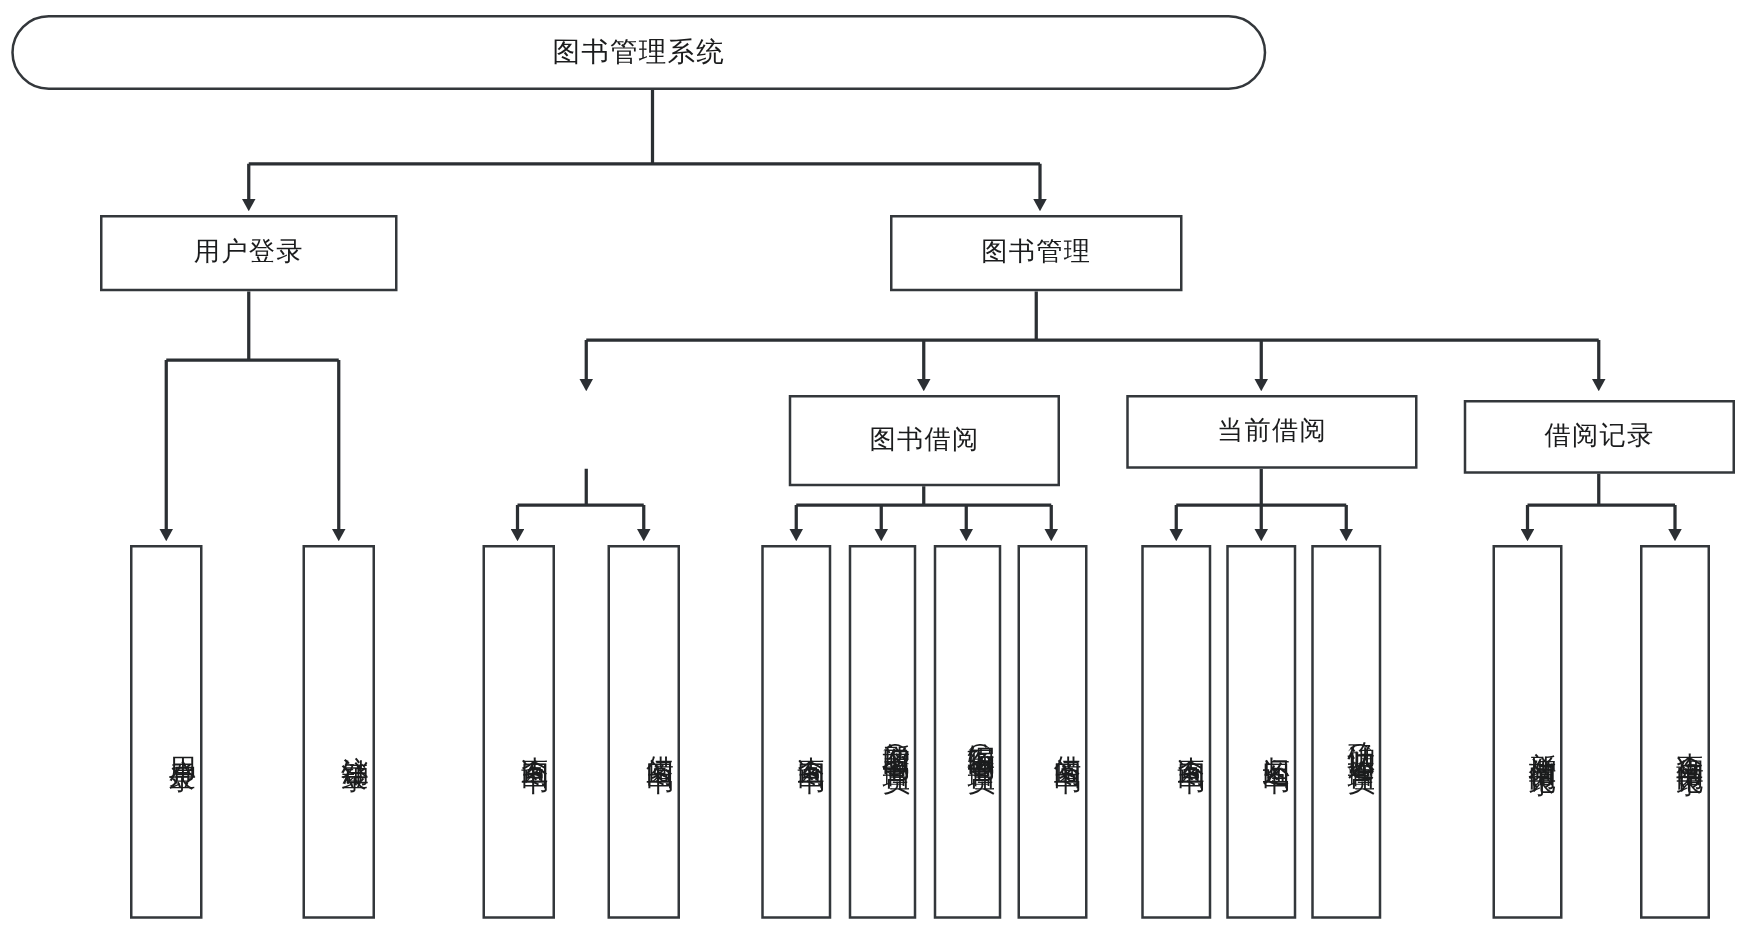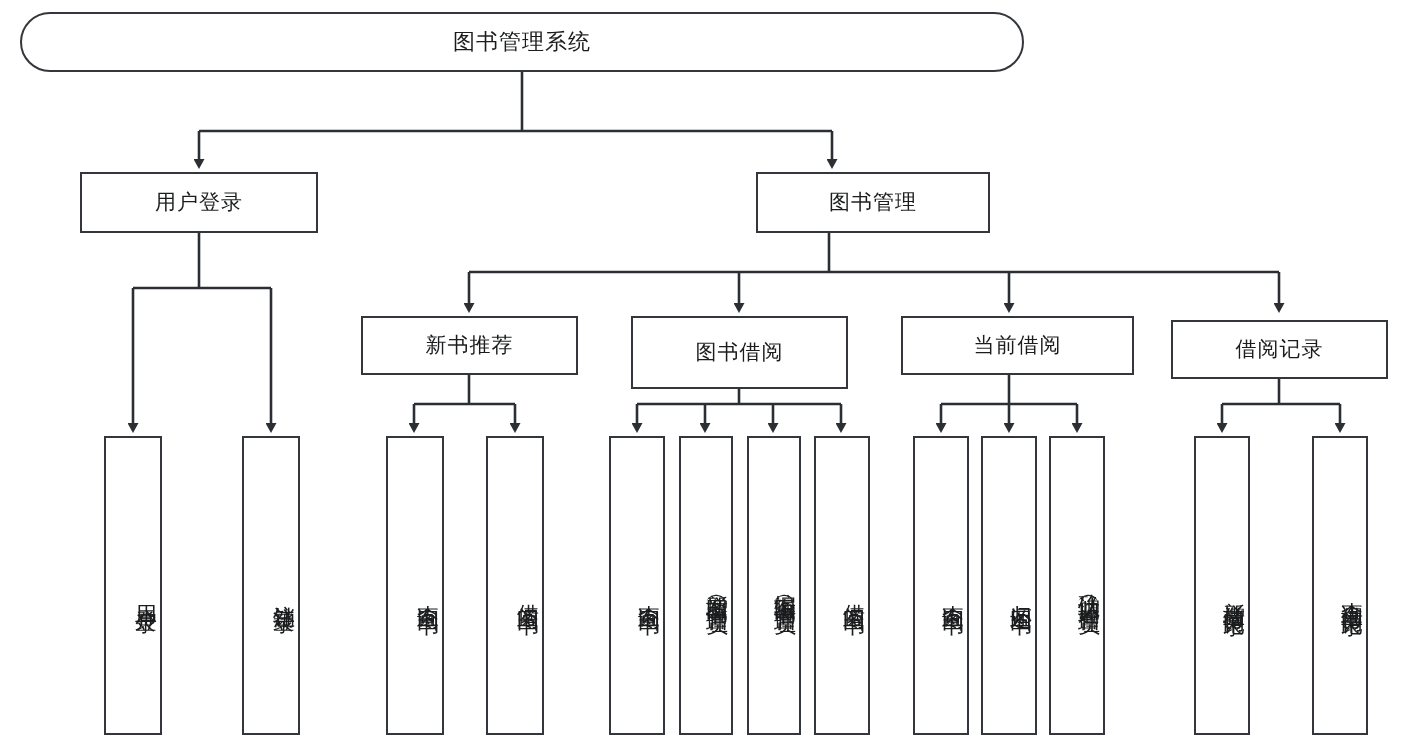--- a/index.html
+++ b/index.html
@@ -112,27 +112,26 @@
       <path d="M1009,404 L1009,424" marker-end="url(#arrow)"></path>
       <path d="M1077,404 L1077,424" marker-end="url(#arrow)"></path>
 
       <path d="M1279,375 L1279,404"></path>
       <path d="M1222,404 L1340,404"></path>
       <path d="M1222,404 L1222,424" marker-end="url(#arrow)"></path>
       <path d="M1340,404 L1340,424" marker-end="url(#arrow)"></path>
     </g>
   </svg>
 
-  <div class="node root" style="left:20px; top:12px; width:1004px; height:60px;border-radius:30px;">图书管理系统</div>
+  <div class="node root" style="left:9px; top:12px; width:1004px; height:60px;border-radius:30px;">图书管理系统</div>
 
   <div class="node" style="left:80px; top:172px; width:238px; height:61px;">用户登录</div>
 
-  <div class="node" style="left:712px; top:172px; width:234px; height:61px;margin-left:44px;">图书管理</div>
+  <div class="node" style="left:712px; top:172px; width:234px; height:61px;">图书管理</div>
 
-  <div class="node" style="left:361px; top:316px; width:217px; height:59px;">新书推荐</div>
 
   <div class="node" style="left:631px; top:316px; width:217px; height:73px;">图书借阅</div>
 
   <div class="node" style="left:901px; top:316px; width:233px; height:59px;">当前借阅</div>
 
   <div class="node" style="left:1171px; top:320px; width:217px; height:59px;">借阅记录</div>
 
   <div class="node leaf" style="left:104px; top:436px; width:58px; height:299px;">用户登录</div>
 
   <div class="node leaf" style="left:242px; top:436px; width:58px; height:299px;">注销登录</div>

